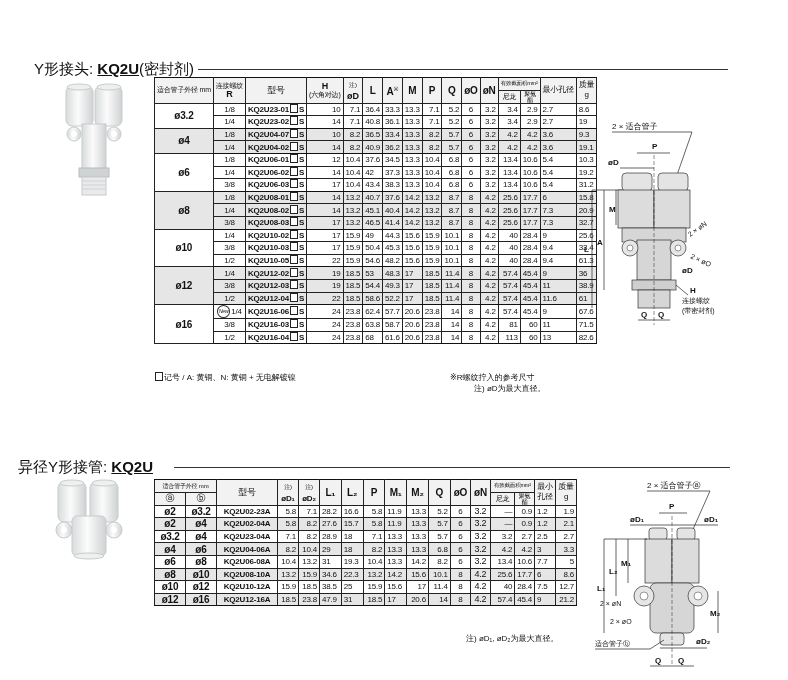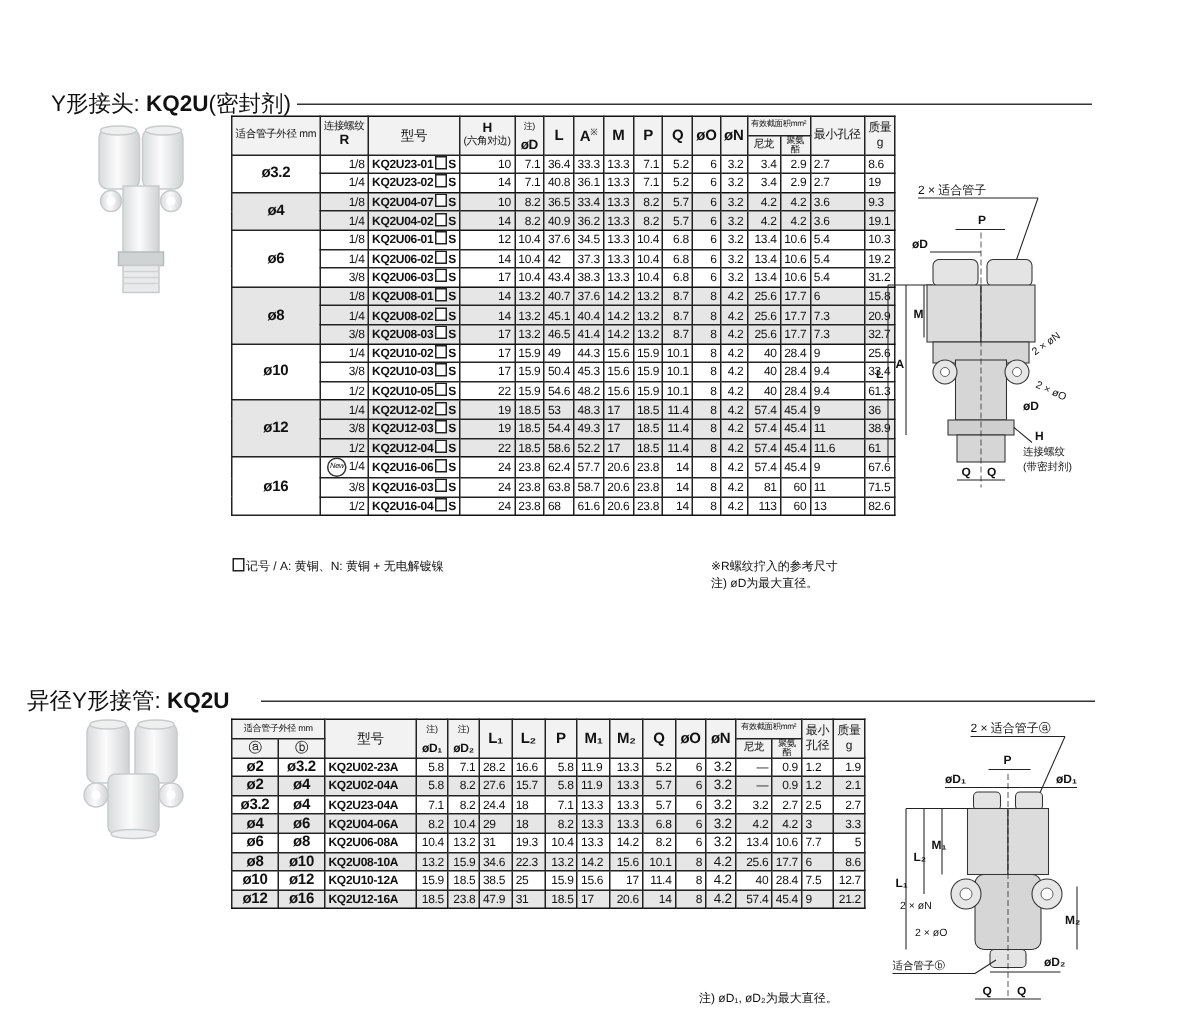--- a/index.html
+++ b/index.html
@@ -1,31 +1,31 @@
 <!DOCTYPE html>
 <html><head>
 <meta charset="utf-8">
 <style>
   html, body { margin:0; padding:0; background:#fff; }
   body { width:788px; height:680px; position:relative; overflow:hidden;
          font-family:"Liberation Sans", "DejaVu Sans", sans-serif; color:#111; }
   .section-title { position:absolute; font-size:15px; white-space:nowrap; }
-  .section-title b { font-weight:bold; }
+  .section-title b { font-weight:bold;text-decoration:underline; }
   .title-rule { position:absolute; height:0; border-top:1.5px solid #333; }
   .photo { position:absolute; }
   table.spec { position:absolute; border-collapse:collapse; font-size:8px;
                font-family:"Liberation Sans", sans-serif; letter-spacing:-0.2px; }
   table.spec td, table.spec th { border:1px solid #222; padding:0 2px; height:11.6px; line-height:11px; white-space:nowrap; }
   table.spec th { font-weight:normal; background:#f2f2f2; text-align:center; }
   table.spec thead tr:first-child th { border-top:1.5px solid #111; }
   table.spec th.big { font-size:10px; font-weight:bold; }
   table.spec th.small { font-size:7px; line-height:8px; }
   table.spec td.num { text-align:right; }
-  table.spec td.c { text-align:right; }
-  table.spec td.model { font-weight:bold; text-align:left; font-size:8px; }
+  table.spec td.c { text-align:center; }
+  table.spec td.model { font-weight:bold; text-align:center; font-size:8px; }
   table.spec td.size { font-weight:bold; font-size:10px; text-align:center; }
   table.spec tbody tr.shade td { background:#e6e6e6; }
   table.spec tbody tr.shade td.size { background:#e6e6e6; }
   table.spec tbody tr.grp-end td { border-bottom:1.5px solid #111; }
   table.spec tbody tr:last-child td { border-bottom:1.5px solid #111; }
   .note { position:absolute; font-size:8px; white-space:nowrap;text-align:right; }
   .box { display:inline-block; width:6px; height:7px; border:1px solid #222; vertical-align:-1px; margin:0 1px; background:#fff; }
   .new-badge { display:inline-block; font-size:5px; border:1px solid #333; border-radius:50%; padding:0 1px; font-style:italic; margin-right:1px; vertical-align:1px; }
   .drawing { position:absolute; }
   .drawing text { font-family:"Liberation Sans", sans-serif; }
@@ -416,21 +416,21 @@
         <td class="num">60</td>
         <td class="">13</td>
         <td class="">82.6</td>
       </tr>
     </tbody>
 </table>
 
 <div class="note" style="left:154px;top:372px;">
   <span class="box"></span><span>记号 / A: 黄铜、N: 黄铜 + 无电解镀镍</span>
 </div>
-<div class="note" style="left:474px;top:372px;">※R螺纹拧入的参考尺寸</div>
+<div class="note" style="left:450px;top:372px;">※R螺纹拧入的参考尺寸</div>
 <div class="note" style="left:474px;top:383px;">注) øD为最大直径。</div>
 
 <svg class="drawing" style="left:582px;top:115px;" width="150" height="215" viewBox="0 0 150 215">
   <g font-size="8" fill="#111">
     <text x="30" y="14">2 × 适合管子</text>
     <line x1="30" y1="17" x2="110" y2="17" stroke="#222" stroke-width="0.7"></line>
     <line x1="110" y1="17" x2="95" y2="60" stroke="#222" stroke-width="0.7"></line>
     <text x="70" y="34" font-weight="bold">P</text>
     <line x1="55" y1="38" x2="88" y2="38" stroke="#222" stroke-width="0.7"></line>
     <text x="26" y="50" font-weight="bold">øD</text>
@@ -557,21 +557,21 @@
         <td class="num">0.9</td>
         <td class="">1.2</td>
         <td class="num">2.1</td>
       </tr>
       <tr>
         <td class="size">ø3.2</td>
         <td class="size">ø4</td>
         <td class="model">KQ2U23-04A</td>
         <td class="num">7.1</td>
         <td class="num">8.2</td>
-        <td class="">24.4</td>
+        <td class="">28.9</td>
         <td class="">18</td>
         <td class="num">7.1</td>
         <td class="">13.3</td>
         <td class="num">13.3</td>
         <td class="num">5.7</td>
         <td class="c">6</td>
         <td class="c" style="font-size:9px;">3.2</td>
         <td class="num">3.2</td>
         <td class="num">2.7</td>
         <td class="">2.5</td>
@@ -668,21 +668,21 @@
         <td class="c">8</td>
         <td class="c" style="font-size:9px;">4.2</td>
         <td class="num">57.4</td>
         <td class="num">45.4</td>
         <td class="">9</td>
         <td class="num">21.2</td>
       </tr>
     </tbody>
 </table>
 
-<div class="note" style="left:466px;top:660px;">注) øD₁, øD₂为最大直径。</div>
+<div class="note" style="left:466px;top:633px;">注) øD₁, øD₂为最大直径。</div>
 
 <svg class="drawing" style="left:592px;top:476px;" width="140" height="200" viewBox="0 0 140 200">
   <g font-size="8" fill="#111">
     <text x="55" y="12">2 × 适合管子ⓐ</text>
     <line x1="55" y1="15" x2="118" y2="15" stroke="#222" stroke-width="0.7"></line>
     <line x1="118" y1="15" x2="98" y2="60" stroke="#222" stroke-width="0.7"></line>
     <text x="77" y="33" font-weight="bold">P</text>
     <line x1="67" y1="37" x2="95" y2="37" stroke="#222" stroke-width="0.7"></line>
     <text x="38" y="46" font-weight="bold">øD₁</text>
     <text x="112" y="46" font-weight="bold">øD₁</text>

